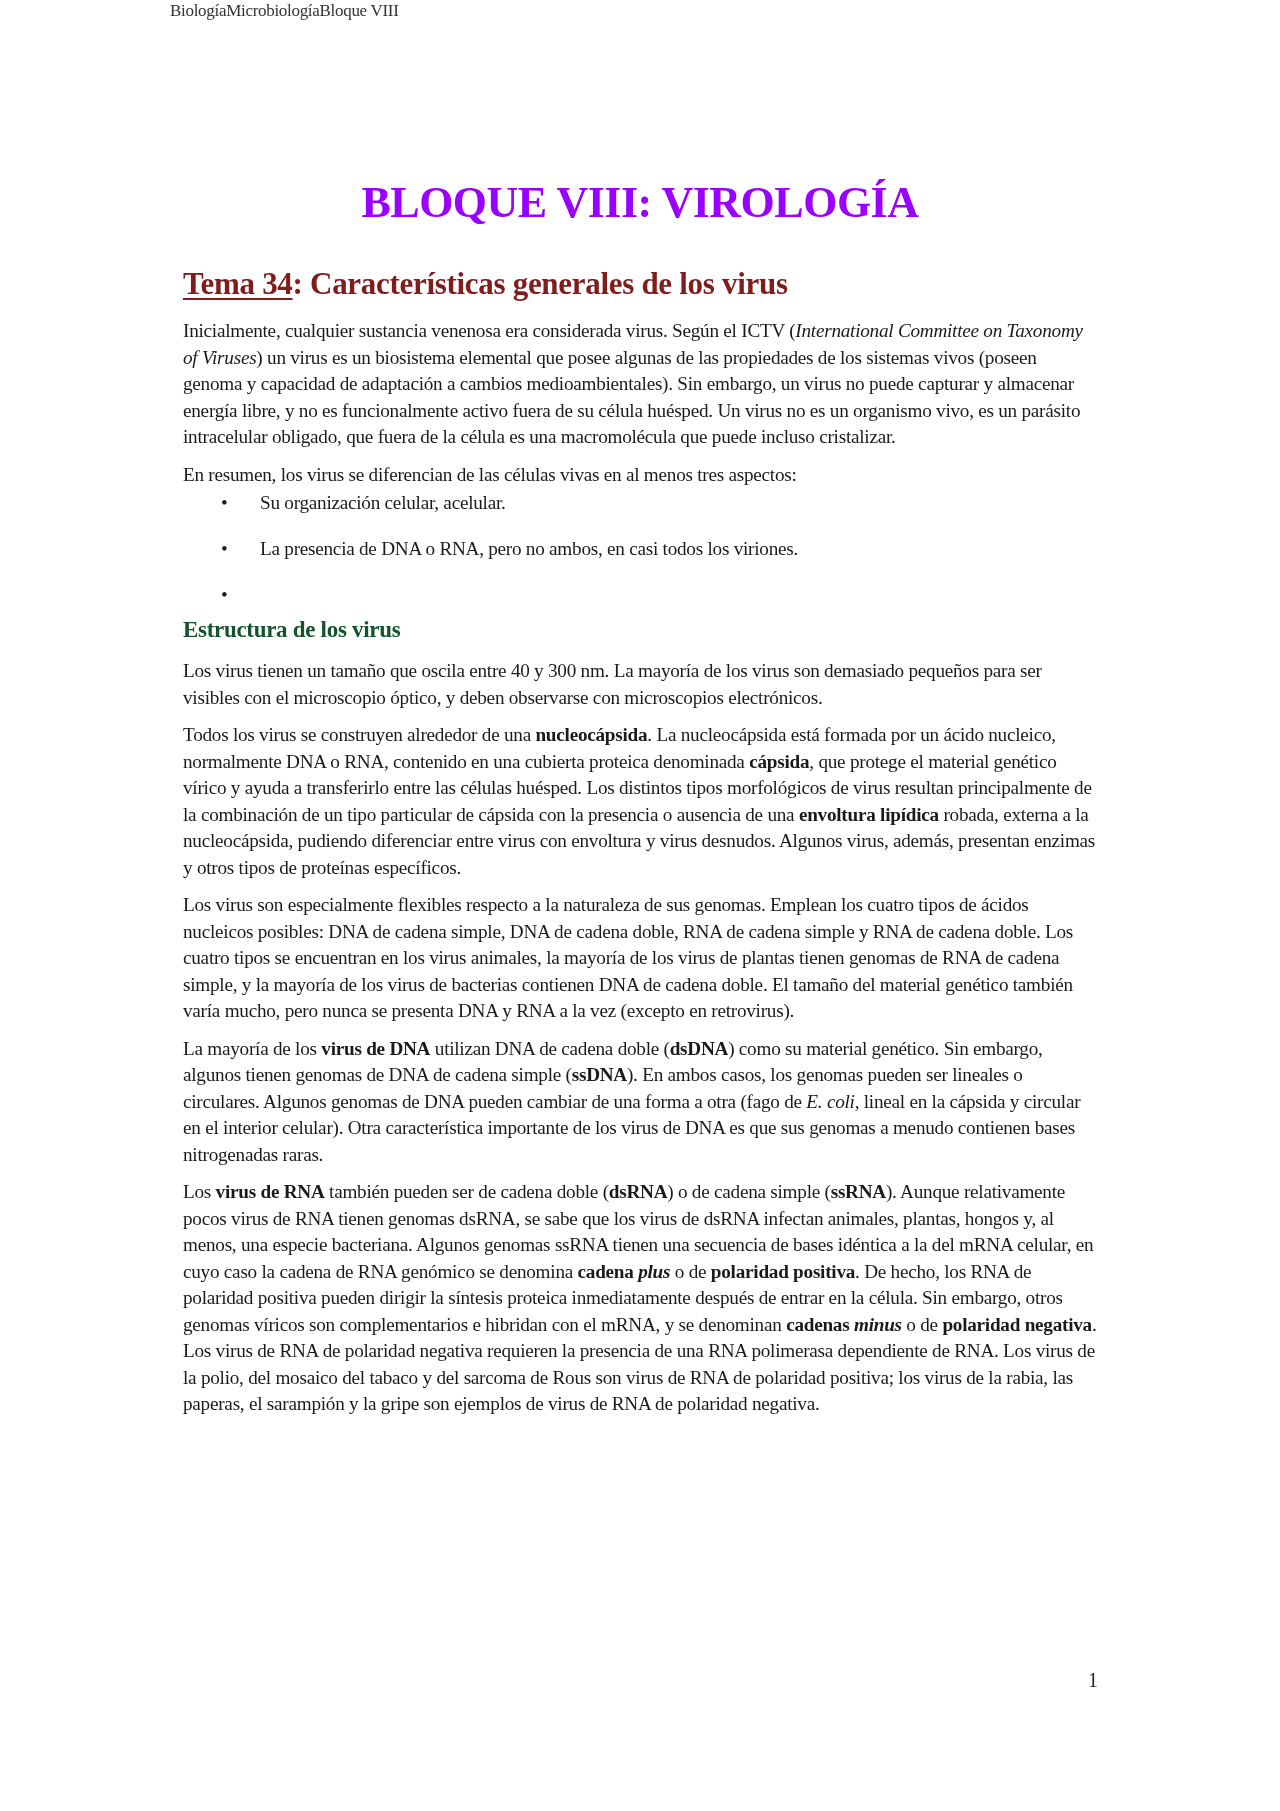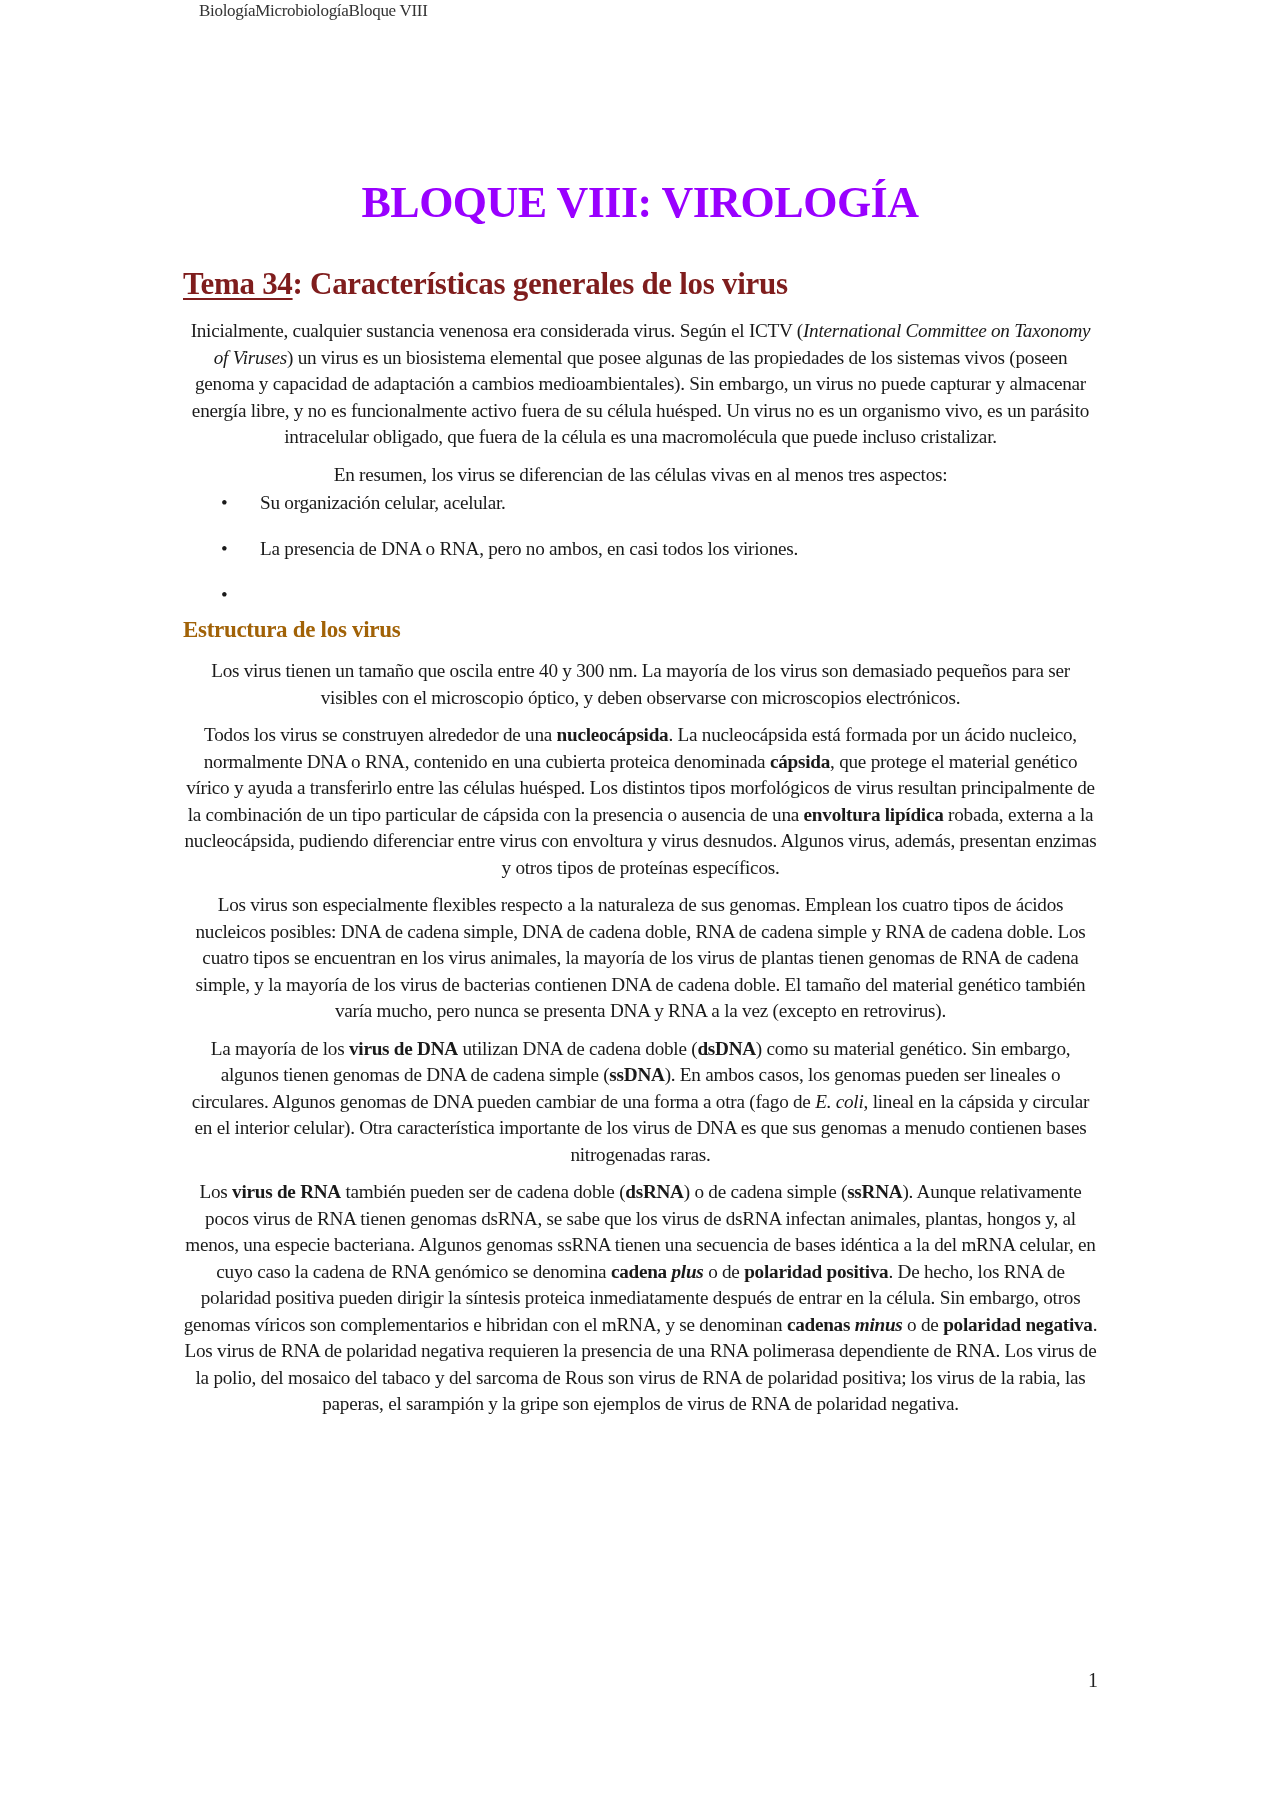--- a/index.html
+++ b/index.html
@@ -10,21 +10,21 @@
     body {
       width: 1280px;
       height: 1811px;
       position: relative;
       overflow: hidden;
       font-family: "Liberation Serif", "DejaVu Serif", serif;
       color: #1a1a1a;
     }
     .page-header {
       position: absolute;
-      left: 199px;
+      left: 170px;
       top: 0px;
       font-size: 17px;
       line-height: 22px;
       color: #333333;
       letter-spacing: -0.3px;
     }
     .doc-title {
       position: absolute;
       left: 0;
       width: 1280px;
@@ -53,21 +53,20 @@
     .tema-heading .u {
       text-decoration: underline;
       text-decoration-thickness: 2px;
       text-underline-offset: 4px;
     }
     p.body {
       font-size: 19.2px;
       line-height: 26.5px;
       margin: 0 0 11px 0;
       letter-spacing: -0.25px;
-      text-align: center;
     }
     ul.aspects {
       list-style: none;
       margin: -10px 0 0 0;
       padding: 0;
     }
     ul.aspects li {
       position: relative;
       padding-left: 77px;
       font-size: 19.2px;
@@ -78,21 +77,21 @@
     ul.aspects li .bullet {
       position: absolute;
       left: 38px;
       top: 0;
     }
     h2.section {
       font-size: 23px;
       line-height: 30px;
       font-weight: bold;
       margin: 52px 0 13px 0;
-      color: #a16207;
+      color: #14532d;
       letter-spacing: -0.3px;
     }
     .b { font-weight: bold; }
     .i { font-style: italic; }
     .bi { font-weight: bold; font-style: italic; }
     .page-number {
       position: absolute;
       left: 1088px;
       top: 1668px;
       font-size: 20px;

